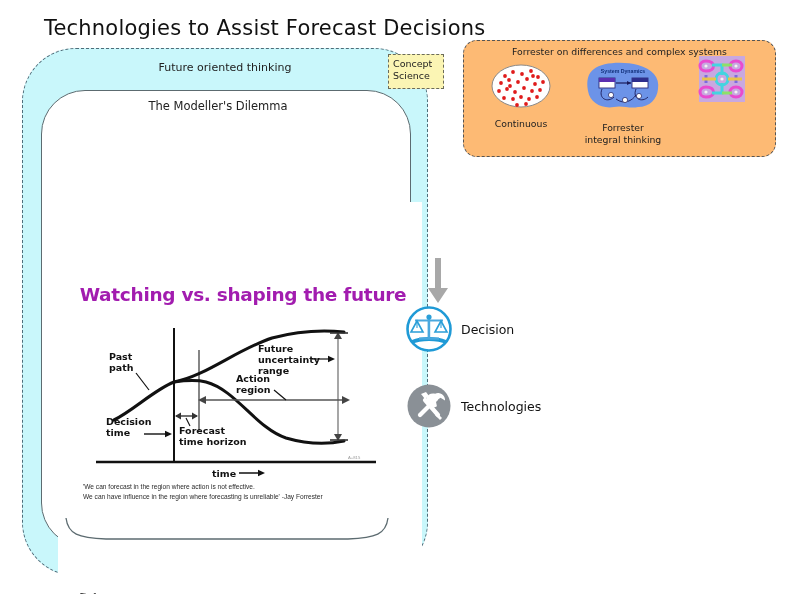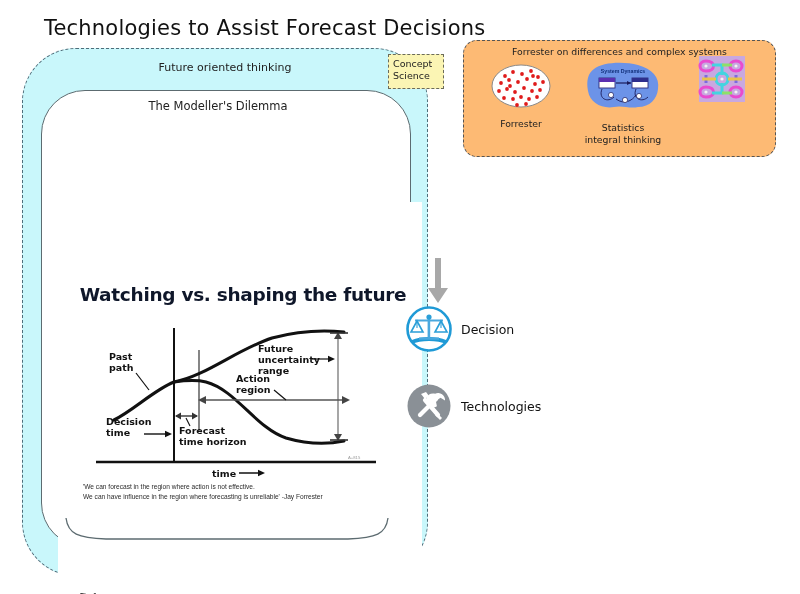--- a/index.html
+++ b/index.html
@@ -86,21 +86,21 @@
   }
   #figure-headline {
     position: absolute;
     left: 20px;
     top: 82px;
     width: 330px;
     text-align: center;
     font-family: "DejaVu Sans", sans-serif;
     font-size: 18.5px;
     font-weight: bold;
-    color: #0f172a;
+    color: #a21caf;
     letter-spacing: -0.3px;
   }
   #forrester-plot {
     position: absolute;
     left: 18px;
     top: 108px;
   }
   #forrester-quote {
     position: absolute;
     left: 25px;
@@ -345,21 +345,21 @@
           <circle cx="33" cy="36" r="1.9"></circle>
         <circle cx="41" cy="38" r="1.9"></circle>
           <circle cx="49" cy="36" r="1.9"></circle>
         <circle cx="29" cy="44" r="1.9"></circle>
           <circle cx="38" cy="43" r="1.9"></circle>
         <circle cx="22" cy="25" r="1.9"></circle>
           <circle cx="45" cy="15" r="1.9"></circle>
       </g>
     </svg>
     <div class="item-label">
-      <span>Forrester</span>
+      <span>Continuous</span>
     </div>
   </div>
 
   <div class="forrester-item" id="item-continuous">
     <svg width="86" height="56" viewBox="0 0 86 56">
       <path d="M 14,10 C 22,3 44,2 58,6 C 72,10 80,18 78,30 C 77,40 70,48 58,48
                C 50,50 42,46 34,48 C 22,50 10,44 8,32 C 6,22 8,14 14,10 Z" fill="#6c93e8"></path>
       <text x="43" y="14" text-anchor="middle" font-family="Liberation Sans, sans-serif" font-size="5.2" font-weight="bold" fill="#12307a">System Dynamics</text>
       <rect x="19" y="19" width="16" height="10" fill="#ffffff" stroke="#2a2a7a" stroke-width="0.9"></rect>
       <rect x="19" y="19" width="16" height="4" fill="#5b2fb0"></rect>
@@ -368,21 +368,21 @@
       <path d="M 36,24 L 51,24" stroke="#1b1b5a" stroke-width="1.2"></path>
       <path d="M 51,24 l -4,-2 l 0,4 z" fill="#1b1b5a"></path>
       <path d="M 22,30 C 18,40 28,44 34,38" fill="none" stroke="#1b1b5a" stroke-width="0.9"></path>
       <path d="M 56,30 C 52,40 62,44 68,38" fill="none" stroke="#1b1b5a" stroke-width="0.9"></path>
       <path d="M 36,40 C 44,46 52,42 56,36" fill="none" stroke="#1b1b5a" stroke-width="0.9"></path>
       <circle cx="31" cy="36" r="2.6" fill="#ffffff" stroke="#1b1b5a" stroke-width="0.7"></circle>
       <circle cx="45" cy="41" r="2.6" fill="#ffffff" stroke="#1b1b5a" stroke-width="0.7"></circle>
       <circle cx="59" cy="37" r="2.6" fill="#ffffff" stroke="#1b1b5a" stroke-width="0.7"></circle>
     </svg>
     <div class="item-label">
-      <div>Statistics</div>
+      <div>Forrester</div>
       <div>integral thinking</div>
     </div>
   </div>
 
   <div class="forrester-item" id="item-complex">
     <svg width="52" height="52" viewBox="0 0 52 52">
       <rect x="3" y="1" width="46" height="46" fill="#c8a8e0"></rect>
       <g fill="none" stroke-width="3">
         <path d="M 10,6 C 20,6 20,16 10,16 C 2,16 2,6 10,6 Z" stroke="#e84bd0"></path>
         <path d="M 40,6 C 48,6 48,16 40,16 C 32,16 32,6 40,6 Z" stroke="#e84bd0"></path>

